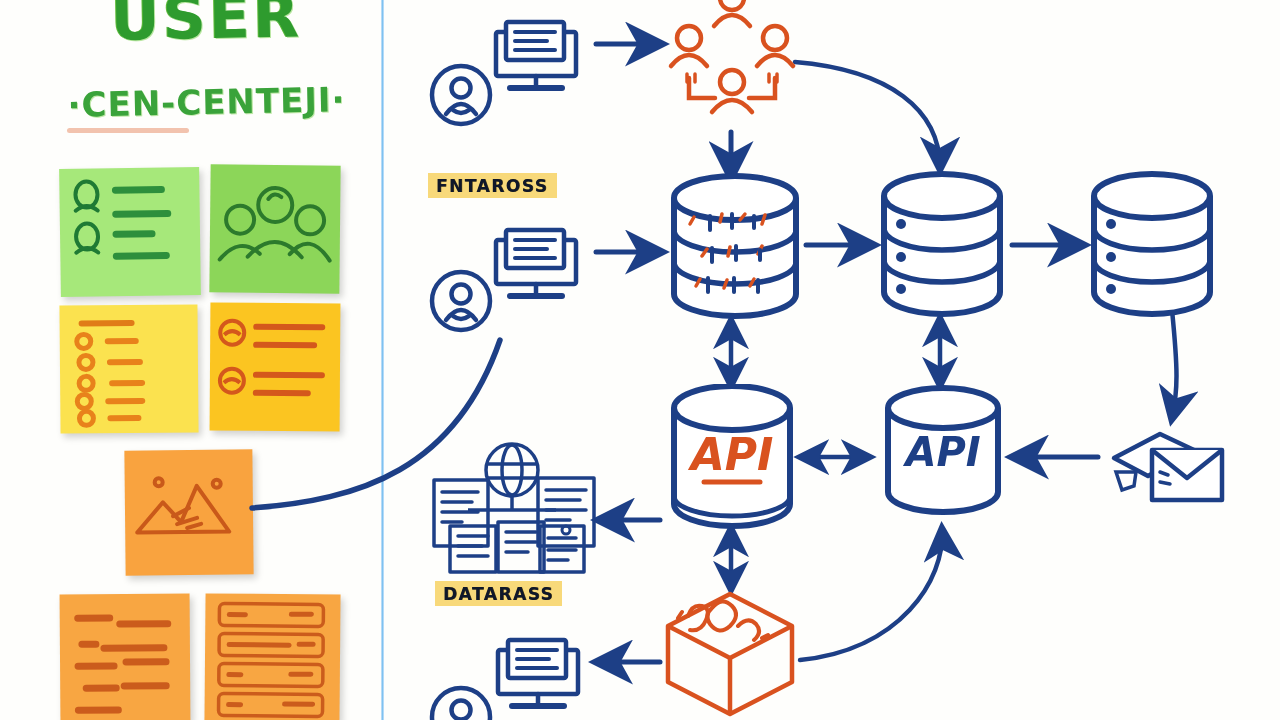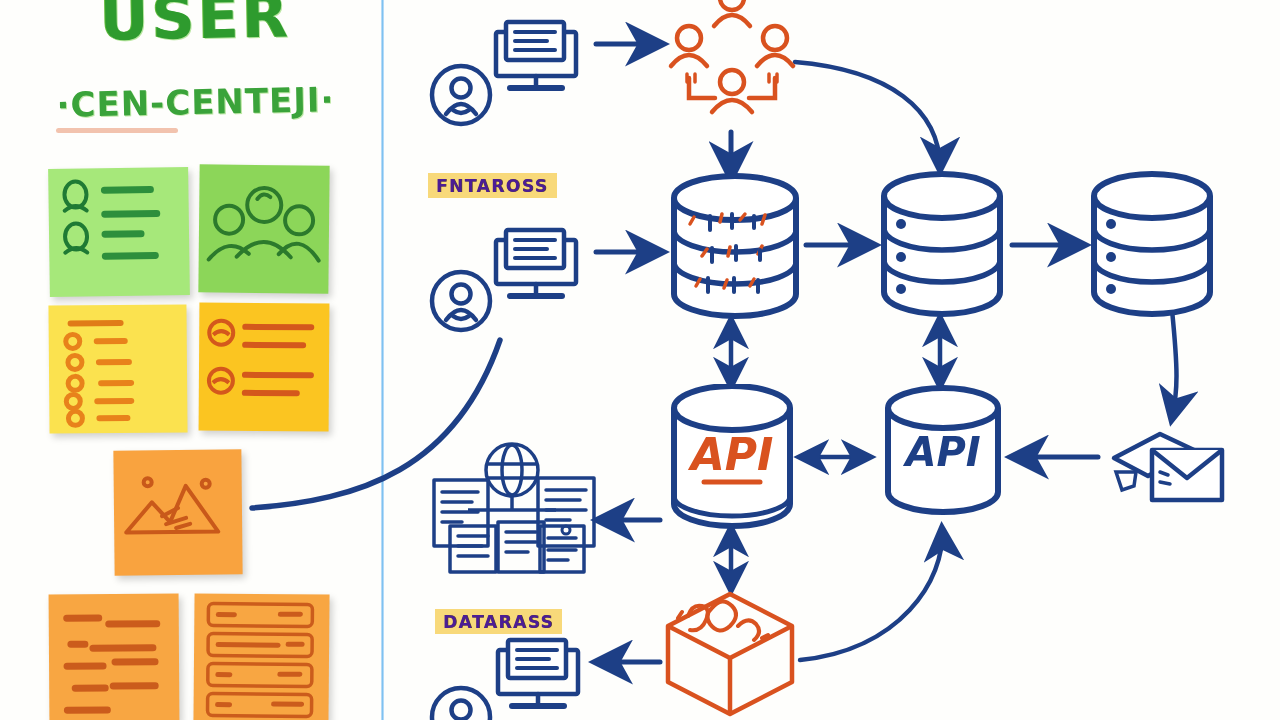--- a/index.html
+++ b/index.html
@@ -11,21 +11,21 @@
   }
   #board {
     position: absolute;
     inset: 0;
     background: #fefefc;
   }
 
   
   #left-panel {
     position: absolute;
-    left: 4px; top: 0;
+    left: 15px; top: 0;
     width: 383px; height: 720px; border-radius: 22px;
   }
   #divider {
     position: absolute;
     left: 381px; top: 0;
     width: 3px; height: 720px;
     background: linear-gradient(to right, #cfe6fb, #7fc2f0, #cfe6fb);
   }
 
   .title-user {
@@ -74,21 +74,21 @@
   #svg-arrows { position: absolute; left: 0; top: 0; width: 1280px; height: 720px; pointer-events: none; }
 
   .node { position: absolute; font-style: italic; }
 
   .hl-label {
     position: absolute;
     font-family: "DejaVu Sans", sans-serif;
     font-size: 17px;
     font-weight: 700;
     letter-spacing: 1.5px;
-    color: #4c1d95;
+    color: #0f172a;
     background: #f8d97a;
     padding: 3px 8px 2px 8px;
     text-shadow: .5px 0 0 #5b4a1a;
   }
 </style>
 </head>
 <body>
 
 <div id="board">
 
@@ -263,21 +263,21 @@
 
       <path d="M800 660 C 900 650 945 580 942 530" marker-end="url(#ah)" stroke-width="4.5"></path>
 
       <path d="M252 508 C 360 500 455 470 500 340" stroke-width="5.5"></path>
     </g>
   </svg>
 
   <div id="diagram"></div>
 
   <div class="hl-label" style="left:428px; top:173px;">FNTAROSS</div>
-  <div class="hl-label" style="left:435px; top:609px;">DATARASS</div>
+  <div class="hl-label" style="left:435px; top:581px;">DATARASS</div>
 
   <div class="node" style="left:428px; top:62px;">
     <svg width="66" height="66" viewBox="0 0 66 66">
       <g fill="none" stroke="#1d3f86" stroke-width="4.5">
         <circle cx="33" cy="33" r="29"></circle>
         <circle cx="33" cy="26" r="9.5"></circle>
         <path d="M18 52 q15 -20 30 0" stroke-linecap="round"></path>
         <path d="M25 48 q8 6 16 0" stroke-linecap="round"></path>
       </g>
     </svg>

